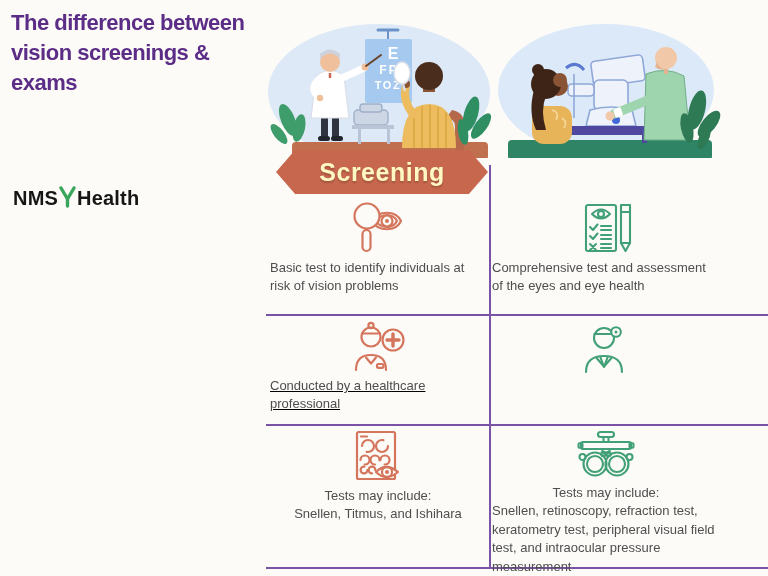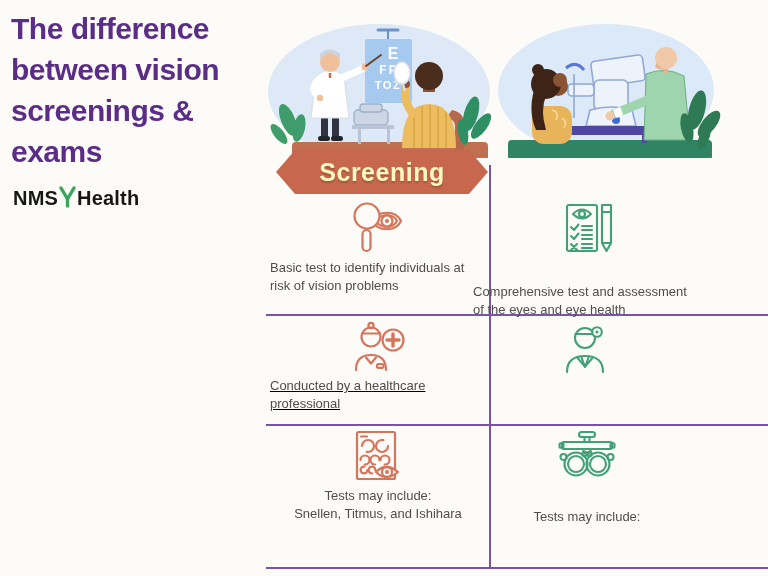--- a/index.html
+++ b/index.html
@@ -1,20 +1,20 @@
 <!DOCTYPE html>
 <html><head>
 <meta charset="utf-8">
 <style>
   html,body{margin:0;padding:0;}
   body{font-family:"Liberation Sans",sans-serif;}
   .canvas{position:relative;width:768px;height:576px;background:#fcfbf8;overflow:hidden;}
 
   
-  .title{position:absolute;left:11px;top:8px;width:268px;font-size:30px;font-weight:bold;
+  .title{position:absolute;left:11px;top:8px;width:268px;font-size:22px;font-weight:bold;
          color:#5c2d87;line-height:1.37;letter-spacing:-0.5px;}
   .logo{position:absolute;left:13px;top:186px;display:flex;align-items:center;}
   .logo .word{font-size:20px;font-weight:bold;color:#161616;letter-spacing:0.2px;}
   .logo svg{margin:0 1px 2px 1px;}
 
   
   .scene{position:absolute;top:18px;width:230px;height:140px;}
   .scene-left{left:266px;}
   .scene-right{left:494px;}
 
@@ -31,21 +31,21 @@
   .vline{position:absolute;left:489px;top:165px;width:2px;height:404px;background:#7b53a6;}
   .hline{position:absolute;left:266px;width:502px;height:2px;background:#7b53a6;}
   .hline-1{top:314px;}
   .hline-2{top:424px;}
   .hline-3{top:567px;}
 
   
   .cell{position:absolute;display:flex;flex-direction:column;align-items:center;}
   .cell .txt{font-size:13px;color:#4e4e4e;line-height:1.42;margin-top:5px;}
   .col-s{left:270px;width:216px;}
-  .col-e{left:473px;width:228px;gap:24px;}
+  .col-e{left:492px;width:228px;}
   .r1{top:202px;height:110px;}
   .r2{top:320px;height:102px;text-decoration:underline;}
   .r3{top:430px;height:135px;}
   .icon{flex:0 0 auto;}
 </style>
 </head>
 <body>
 
 <div class="canvas">
 
@@ -273,15 +273,16 @@
       <circle cx="18" cy="34" r="11.5"></circle>
       <circle cx="18" cy="34" r="8"></circle>
       <circle cx="40" cy="34" r="11.5"></circle>
       <circle cx="40" cy="34" r="8"></circle>
       <circle cx="5.5" cy="27" r="3"></circle>
       <circle cx="52.5" cy="27" r="3"></circle>
       <circle cx="26.5" cy="24" r="2.2"></circle>
       <circle cx="31.5" cy="24" r="2.2"></circle>
     </svg>
     <div class="txt" style="margin-top:4px;">Tests may include:</div>
+    <div class="txt" style="margin-top:0;">Snellen, retinoscopy, refraction test, keratometry test, peripheral visual field test, and intraocular pressure measurement</div>
   </div>
 
 </div>
 
 </body></html>

